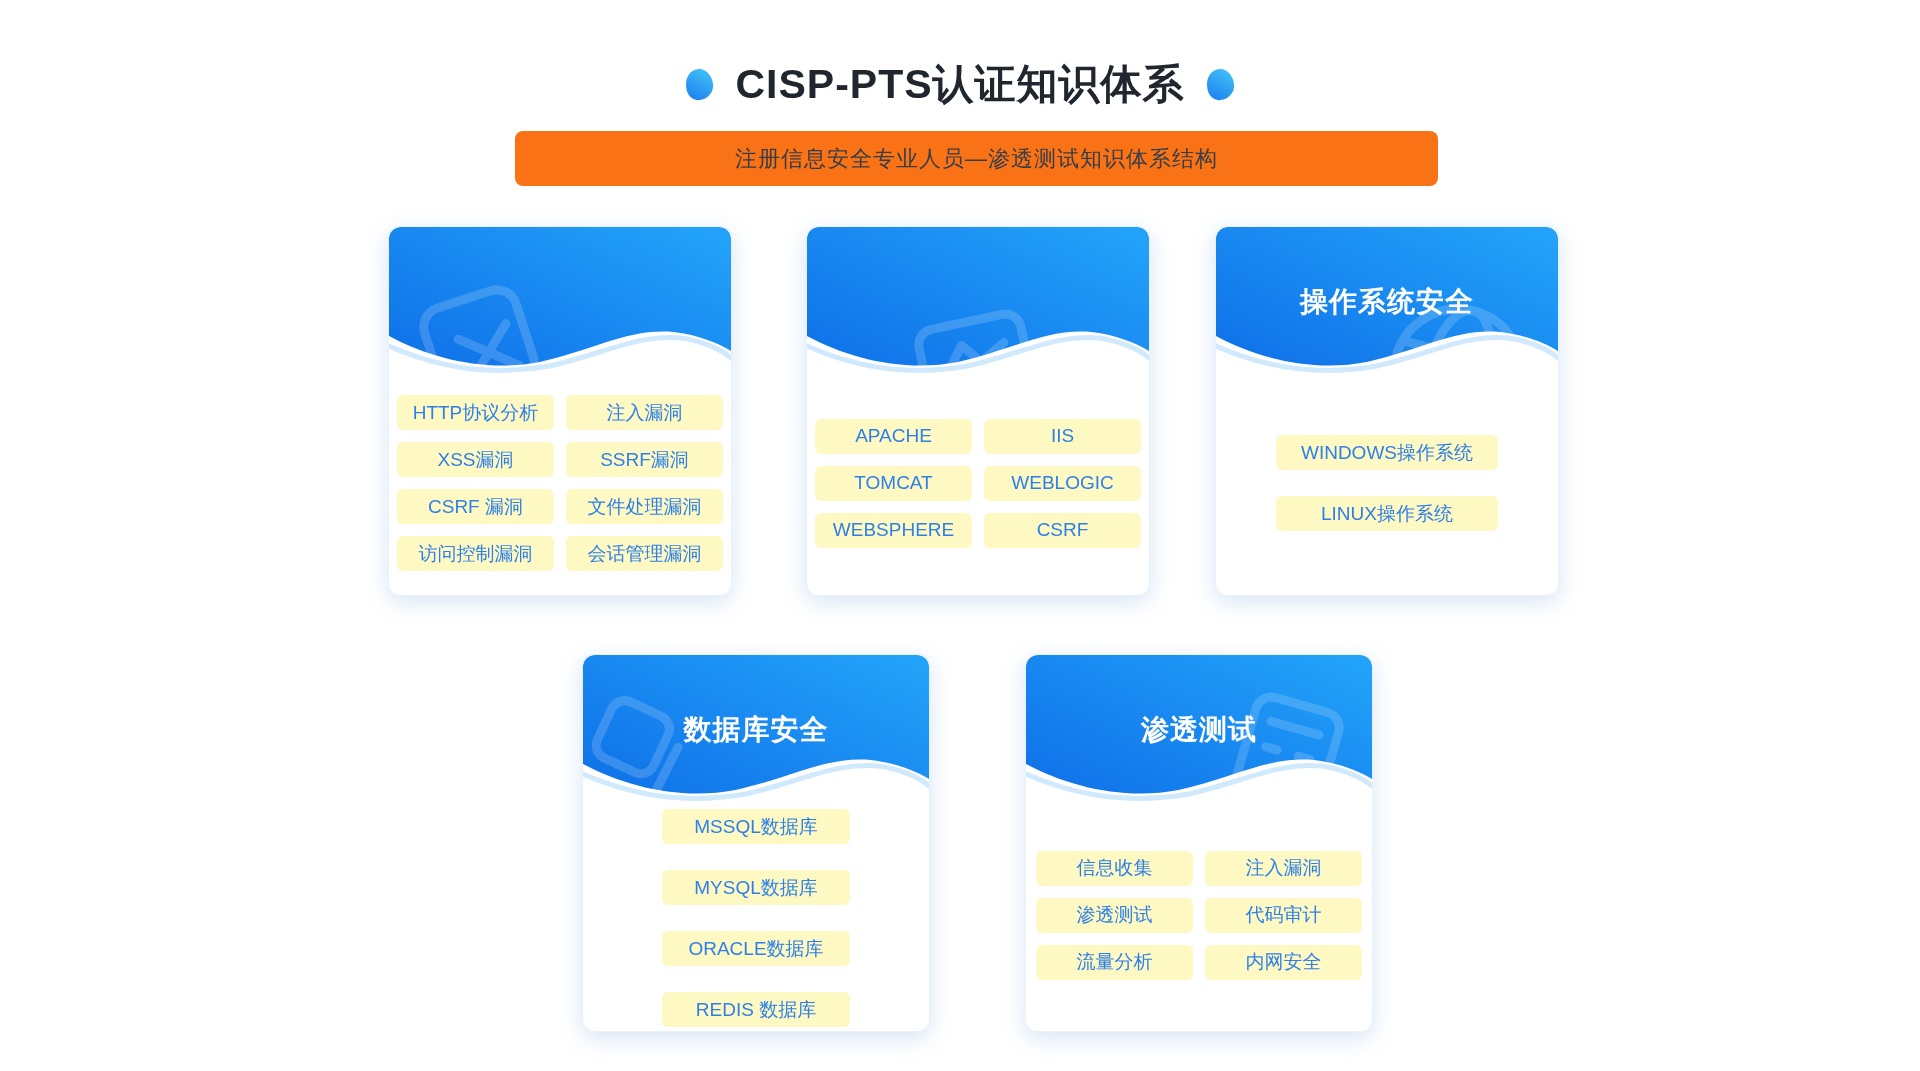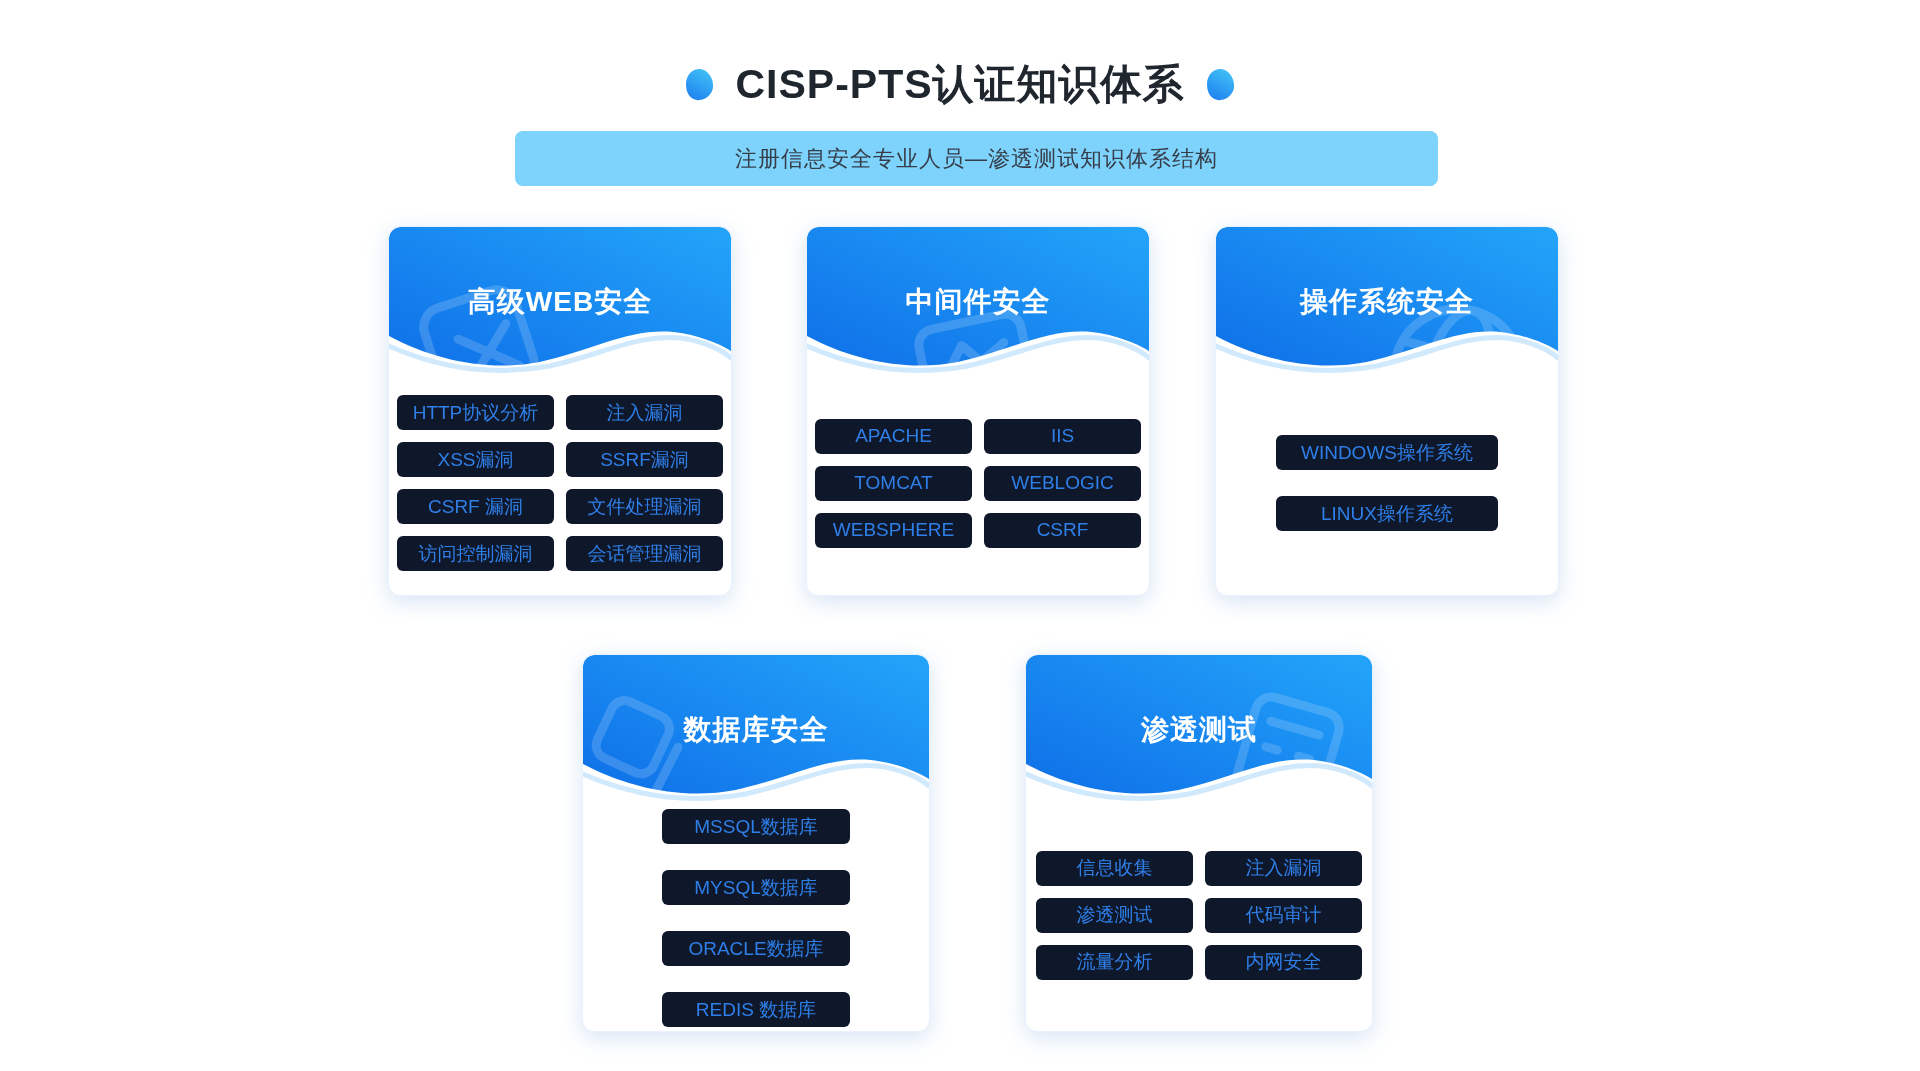--- a/index.html
+++ b/index.html
@@ -17,21 +17,21 @@
   }
   .shield{
     width:27px;height:31px;display:inline-block;
     background:linear-gradient(215deg,#44c8f6 0%,#1b7bf0 100%);
     border-radius:50% 50% 58% 42% / 52% 55% 48% 45%;
     transform:rotate(-6deg);
   }
   
   .subtitle{
     position:absolute;left:515px;top:131px;width:923px;height:55px;
-    background:#7dd3fc;border-radius:8px;
+    background:#f97316;border-radius:8px;
     display:flex;align-items:center;justify-content:center;
     font-size:22px;font-weight:500;color:#363d49;letter-spacing:1px;
   }
   
   .card{
     position:absolute;background:#ffffff;border-radius:12px;
     border:1px solid #e9f1fb;
     box-shadow:0 6px 22px rgba(110,160,220,0.28);
     display:flex;flex-direction:column;overflow:hidden;
   }
@@ -60,21 +60,21 @@
   .card-body{
     flex:1;display:flex;flex-direction:column;align-items:center;justify-content:center;
     padding:4px 12px 10px 12px;box-sizing:border-box;
   }
   .card-body.cols2{
     display:grid;grid-template-columns:157px 157px;
     column-gap:12px;row-gap:12px;align-content:center;justify-content:center;
   }
   .card-body.cols1{gap:26px;}
   .tag{
-    height:35px;box-sizing:border-box;border-radius:6px;background:#0f172a;
+    height:35px;box-sizing:border-box;border-radius:6px;background:#fef9c3;
     color:#2e7fe8;font-size:19px;display:flex;align-items:center;justify-content:center;
     white-space:nowrap;padding:0 8px;
   }
   .cols2 .tag{width:157px;}
   .card3 .tag{width:222px;}
   .card4 .tag{width:188px;}
 </style>
 </head>
 <body>
 
@@ -90,21 +90,20 @@
     <span>注册信息安全专业人员—渗透测试知识体系结构</span>
   </div>
 
   <section class="card card1">
     <div class="card-header">
       <svg class="wm" width="120" height="120" viewBox="0 0 120 120">
         <rect x="12" y="12" width="96" height="96" rx="20" fill="none" stroke="#ffffff" stroke-width="9"></rect>
         <line x1="42" y1="48" x2="92" y2="92" stroke="#ffffff" stroke-width="9" stroke-linecap="round"></line>
         <line x1="92" y1="48" x2="42" y2="92" stroke="#ffffff" stroke-width="9" stroke-linecap="round"></line>
       </svg>
-      <h2 class="card-title">高级WEB安全</h2>
       <svg class="wave" viewBox="0 0 345 54" preserveAspectRatio="none">
         <path d="M0,12 C45,36 100,48 152,38 C207,26 242,4 287,8 C312,11 332,19 345,27 L345,54 L0,54 Z" fill="#ffffff"></path>
         <path d="M0,22 C50,44 106,52 162,42 C217,30 250,10 294,14 C317,17 336,26 345,34" fill="none" stroke="#a9d7fa" stroke-width="5" stroke-opacity="0.55" stroke-linecap="round"></path>
       </svg>
     </div>
     <div class="card-body cols2">
         <div class="tag">HTTP协议分析</div>
         <div class="tag">注入漏洞</div>
         <div class="tag">XSS漏洞</div>
         <div class="tag">SSRF漏洞</div>
@@ -115,21 +114,20 @@
       </div>
   </section>
 
   <section class="card card2">
     <div class="card-header">
       <svg class="wm" width="120" height="120" viewBox="0 0 120 120">
         <rect x="8" y="20" width="104" height="80" rx="16" fill="none" stroke="#ffffff" stroke-width="9"></rect>
         <polyline points="28,70 50,42 66,62 92,48" fill="none" stroke="#ffffff" stroke-width="9" stroke-linecap="round" stroke-linejoin="round"></polyline>
         <line x1="40" y1="86" x2="80" y2="86" stroke="#ffffff" stroke-width="9" stroke-linecap="round"></line>
       </svg>
-      <h2 class="card-title">中间件安全</h2>
       <svg class="wave" viewBox="0 0 345 54" preserveAspectRatio="none">
         <path d="M0,12 C45,36 100,48 152,38 C207,26 242,4 287,8 C312,11 332,19 345,27 L345,54 L0,54 Z" fill="#ffffff"></path>
         <path d="M0,22 C50,44 106,52 162,42 C217,30 250,10 294,14 C317,17 336,26 345,34" fill="none" stroke="#a9d7fa" stroke-width="5" stroke-opacity="0.55" stroke-linecap="round"></path>
       </svg>
     </div>
     <div class="card-body cols2">
         <div class="tag">APACHE</div>
         <div class="tag">IIS</div>
         <div class="tag">TOMCAT</div>
         <div class="tag">WEBLOGIC</div>

